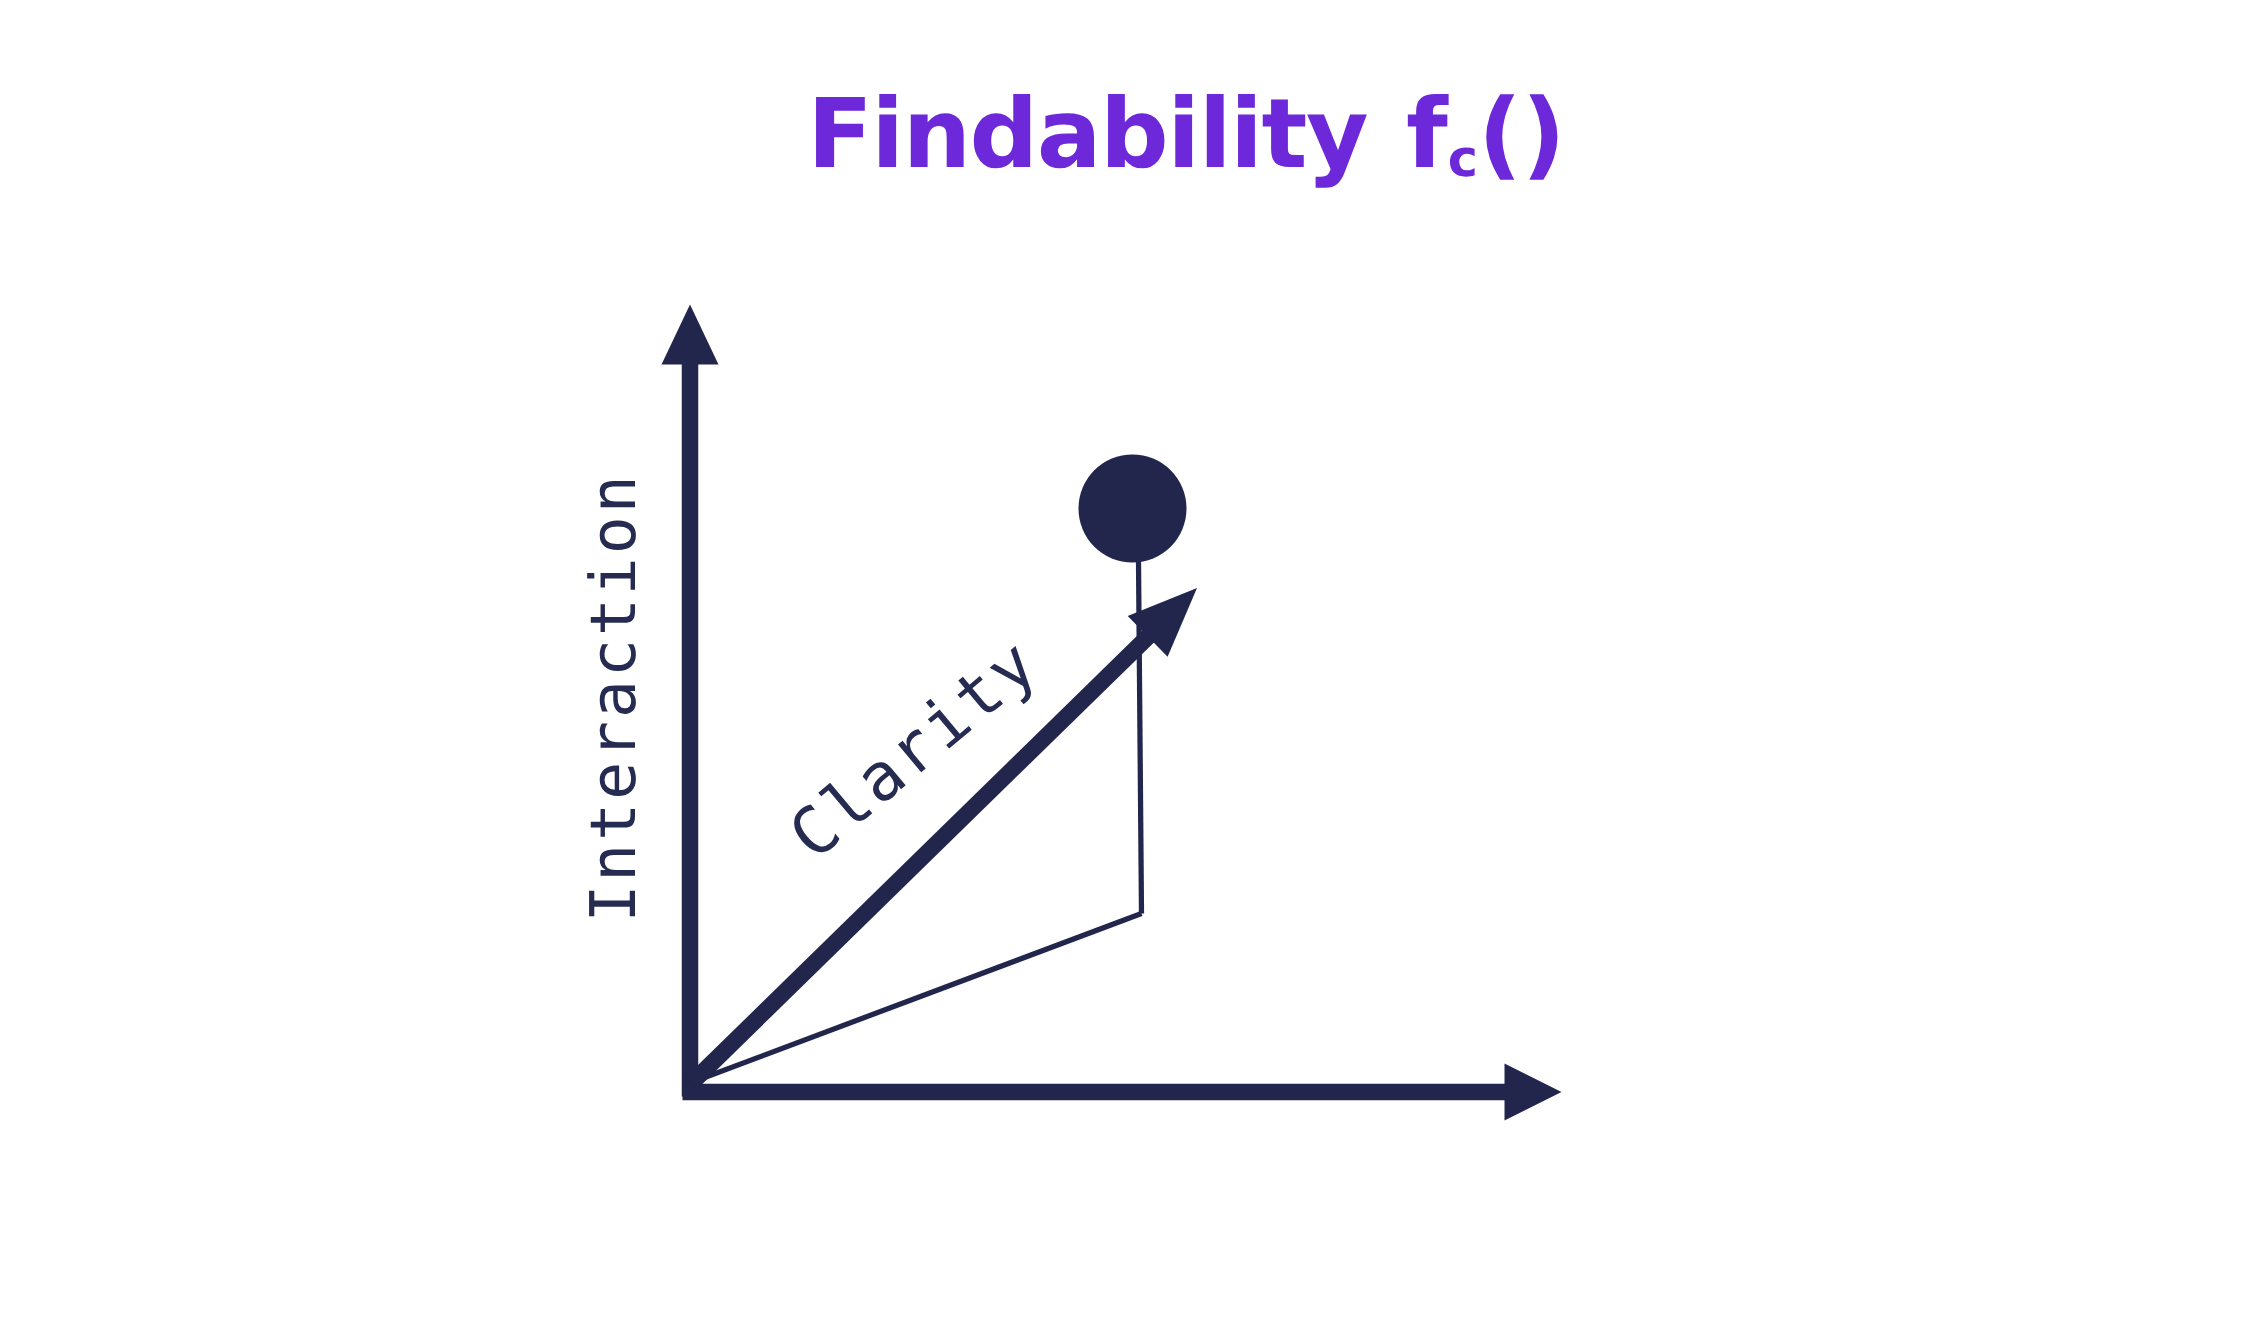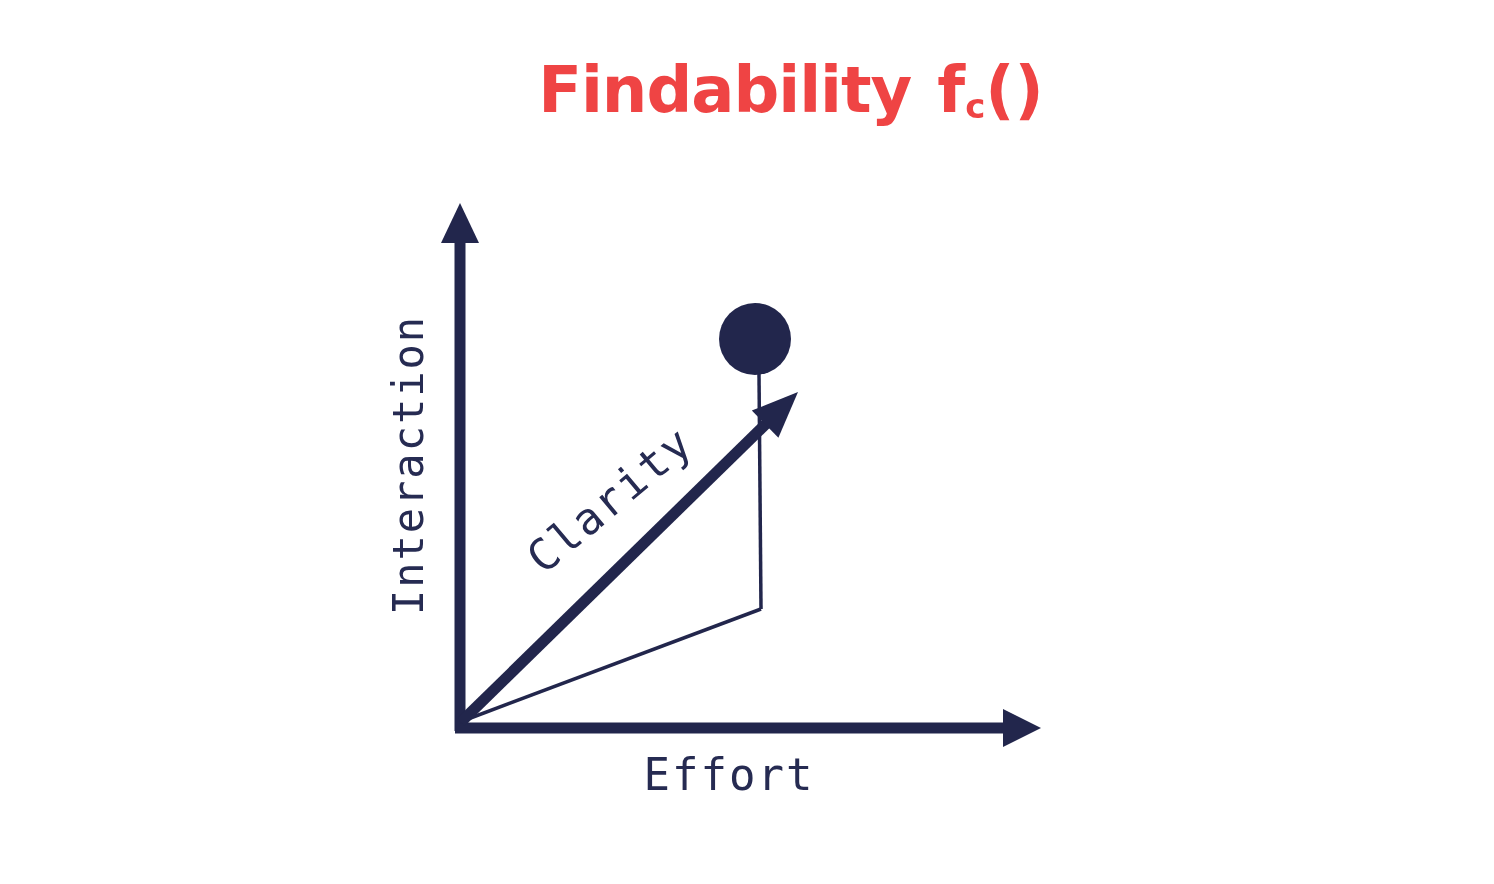--- a/index.html
+++ b/index.html
@@ -24,21 +24,21 @@
   }
   .title {
     position: absolute;
     left: 791px;
     top: 58px;
     transform: translateX(-50%);
     font-family: "DejaVu Sans", sans-serif;
     font-weight: bold;
     font-size: 64px;
     letter-spacing: -1px;
-    color: #ef4444;
+    color: #6d28d9;
     white-space: nowrap;
     line-height: 1;
   }
   .title .fn {
     margin-left: 26px;
     letter-spacing: 0;
   }
   .title sub {
     font-size: 34px;
     font-weight: bold;
@@ -101,17 +101,16 @@
 
     <circle cx="755" cy="339" r="36" fill="#22264c"></circle>
   </svg>
 
   <div class="title">
     <span>Findability</span><span class="fn"><span>f</span><sub>c</sub><span>()</span></span>
   </div>
 
   <div class="axis-label y-label">Interaction</div>
 
-  <div class="axis-label x-label">Effort</div>
 
   <div class="clarity-label">Clarity</div>
 
 </div>
 
 </body></html>

